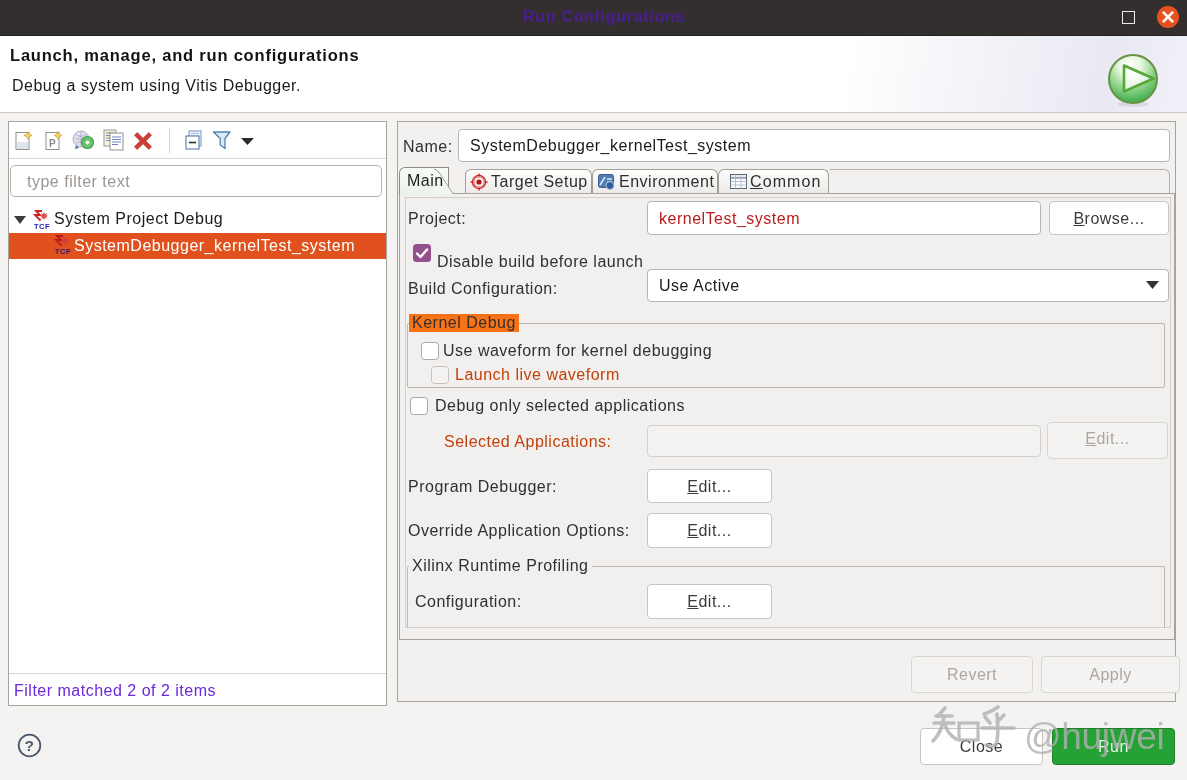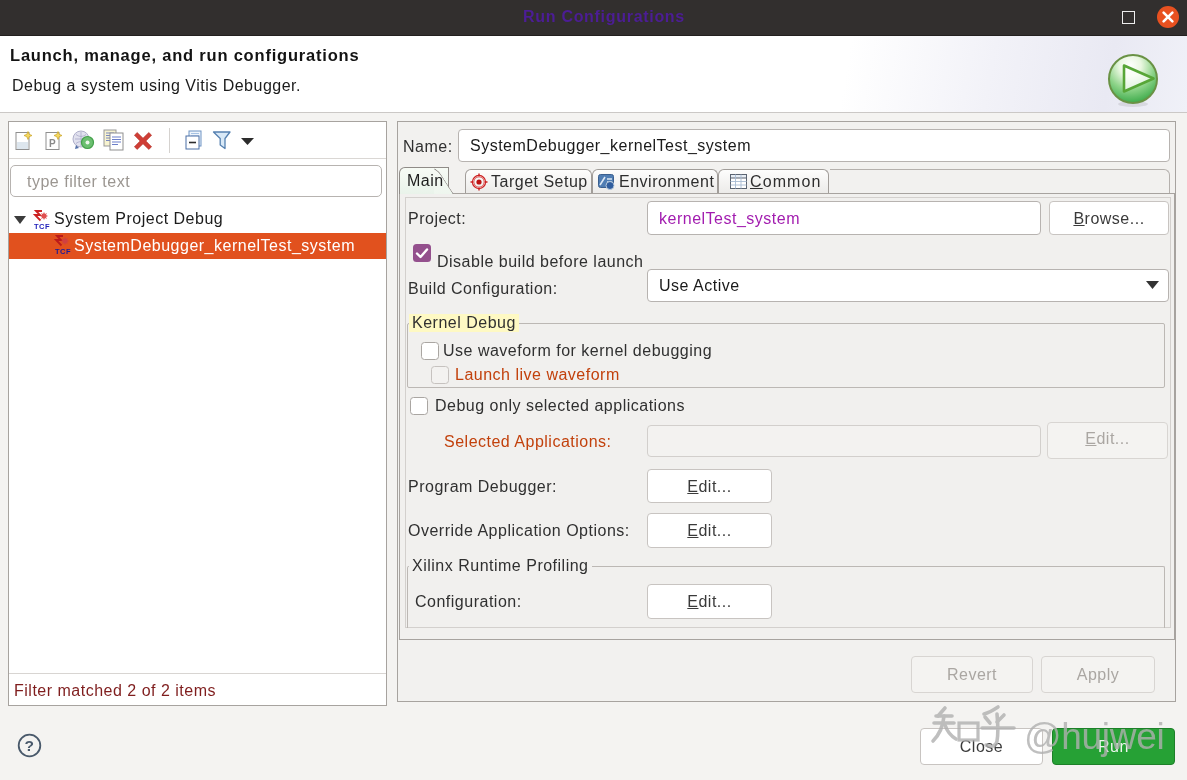--- a/index.html
+++ b/index.html
@@ -107,21 +107,21 @@
 <div class="lab" style="left:54px;top:210px;color:#1c1c1c;">System Project Debug</div>
 <div class="abs" style="left:9px;top:233px;width:377px;height:26px;background:#e1511e;"></div>
 <svg class="abs" style="left:53px;top:235px;" width="19" height="20" viewBox="0 0 19 20">
   <path d="M10 1 L4 1 L8 5 L3 5 L8.5 10.5" stroke="#bb1a1a" stroke-width="1.8" fill="none"></path>
   <path d="M12 2 l1 2 2-1 -1 2 2 1 -2 1 1 2 -2 -1 -1 2 -1 -2 -2 1 1 -2 -2 -1 2 -1 -1 -2 2 1 Z" fill="#d04040"></path>
   <text x="2" y="19" font-size="7.5" font-weight="bold" fill="#1a1a99" font-family="Liberation Sans">TCF</text>
 </svg>
 <div class="lab" style="left:74px;top:237px;color:#ffffff;">SystemDebugger_kernelTest_system</div>
 
 <div class="abs" style="left:9px;top:673px;width:377px;height:1px;background:#d8d5d2;"></div>
-<div class="lab" style="left:14px;top:682px;color:#7f1d1d;">Filter matched 2 of 2 items</div>
+<div class="lab" style="left:14px;top:682px;color:#6d28d9;">Filter matched 2 of 2 items</div>
 
 <div class="abs" style="left:397px;top:121px;width:779px;height:581px;background:#f2f1ef;border:1px solid #a7a39f;"></div>
 
 <div class="lab" style="left:403px;top:138px;">Name:</div>
 <div class="input" style="left:458px;top:129px;width:712px;height:33px;"></div>
 <div class="lab" style="left:470px;top:137px;color:#1a1a1a;">SystemDebugger_kernelTest_system</div>
 
 <div class="abs" style="left:830px;top:169px;width:340px;height:24px;border-top:1px solid #b5b1ad;border-right:1px solid #b5b1ad;border-radius:0 6px 0 0;"></div>
 <div class="tab" style="left:465px;top:169px;width:127px;">
   <svg style="position:absolute;left:4px;top:3px;" width="18" height="18" viewBox="0 0 18 18">
@@ -152,41 +152,41 @@
 <div class="lab" style="left:407px;top:172px;color:#1d1d1d;z-index:6;">Main</div>
 <div class="abs" style="left:434px;top:167px;width:32px;height:27px;z-index:5;overflow:hidden;">
   <div style="position:absolute;left:-16px;top:0;width:32px;height:42px;background:linear-gradient(#f7fbf5,#e9f3ea);border-top:1px solid #8f8b87;border-right:1px solid #8f8b87;border-radius:0 8px 0 0;transform:skewX(33deg);"></div>
 </div>
 
 <div class="abs" style="left:399px;top:193px;width:776px;height:447px;background:#f1f0ee;border:1px solid #a7a39f;"></div>
 <div class="abs" style="left:405px;top:197px;width:766px;height:431px;border:1px solid #d3d0cd;"></div>
 
 <div class="lab" style="left:408px;top:210px;">Project:</div>
 <div class="input" style="left:647px;top:201px;width:394px;height:34px;"></div>
-<div class="lab" style="left:659px;top:210px;color:#a21caf;">kernelTest_system</div>
+<div class="lab" style="left:659px;top:210px;color:#b91c1c;">kernelTest_system</div>
 <div class="btn" style="left:1049px;top:201px;width:120px;height:34px;">
     <span class="btxt" style="top:8px;"><u>B</u>rowse...</span>
   </div>
 
 <div class="cb on" style="left:413px;top:244px;">
   <svg width="18" height="18">
       <path d="M4 9.5 L7.5 13 L14 5.5" stroke="#ffffff" stroke-width="2.4" fill="none" stroke-linecap="round" stroke-linejoin="round"></path>
     </svg>
 </div>
 <div class="lab" style="left:437px;top:245px;margin-top:8px;">Disable build before launch</div>
 
 <div class="lab" style="left:408px;top:280px;">Build Configuration:</div>
 <div class="input" style="left:647px;top:269px;width:522px;height:33px;"></div>
 <div class="lab" style="left:659px;top:277px;color:#1a1a1a;">Use Active</div>
 <svg class="abs" style="left:1146px;top:281px;z-index:2;" width="13" height="8" viewBox="0 0 13 8">
     <path d="M0 0 h13 l-6.5 8 Z" fill="#333"></path>
   </svg>
 
 <div class="abs" style="left:407px;top:323px;width:758px;height:65px;border:1px solid #bcb8b4;border-radius:2px;"></div>
-<div class="lab" style="left:409px;top:314px;background:#fef9c3;padding:0 3px;">Kernel Debug</div>
+<div class="lab" style="left:409px;top:314px;background:#f97316;padding:0 3px;">Kernel Debug</div>
 <div class="cb off" style="left:421px;top:342px;"></div>
 <div class="lab" style="left:443px;top:342px;">Use waveform for kernel debugging</div>
 <div class="cb offdis" style="left:431px;top:366px;"></div>
 <div class="lab dis" style="left:455px;top:366px;">Launch live waveform</div>
 
 <div class="cb off" style="left:410px;top:397px;"></div>
 <div class="lab" style="left:435px;top:397px;">Debug only selected applications</div>
 
 <div class="lab dis" style="left:408px;top:433px;margin-left:36px;">Selected Applications:</div>
 <div class="input dis" style="left:647px;top:425px;width:394px;height:32px;"></div>
@@ -207,21 +207,21 @@
 <div class="abs" style="left:407px;top:566px;width:758px;height:62px;border:1px solid #bcb8b4;border-bottom:none;border-radius:2px 2px 0 0;"></div>
 <div class="lab" style="left:409px;top:557px;background:#f1f0ee;padding:0 3px;">Xilinx Runtime Profiling</div>
 <div class="lab" style="left:415px;top:593px;">Configuration:</div>
 <div class="btn" style="left:647px;top:584px;width:125px;height:35px;">
     <span class="btxt" style="top:8px;"><u>E</u>dit...</span>
   </div>
 
 <div class="btn dis" style="left:911px;top:656px;width:122px;height:37px;">
     <span class="btxt" style="top:9px;">Revert</span>
   </div>
-<div class="btn dis" style="left:1041px;top:656px;width:114px;height:37px;">
+<div class="btn dis" style="left:1041px;top:656px;width:139px;height:37px;">
     <span class="btxt" style="top:9px;">Apply</span>
   </div>
 
 <svg class="abs" style="left:17px;top:733px;" width="25" height="25" viewBox="0 0 25 25">
   <circle cx="12.5" cy="12.5" r="10.8" fill="none" stroke="#49596b" stroke-width="1.8"></circle>
   <text x="12.5" y="18" text-anchor="middle" font-size="15.5" font-weight="bold" fill="#49596b" font-family="Liberation Sans">?</text>
 </svg>
 <div class="btn" style="left:920px;top:728px;width:123px;height:37px;">
     <span class="btxt" style="top:9px;">Close</span>
   </div>

